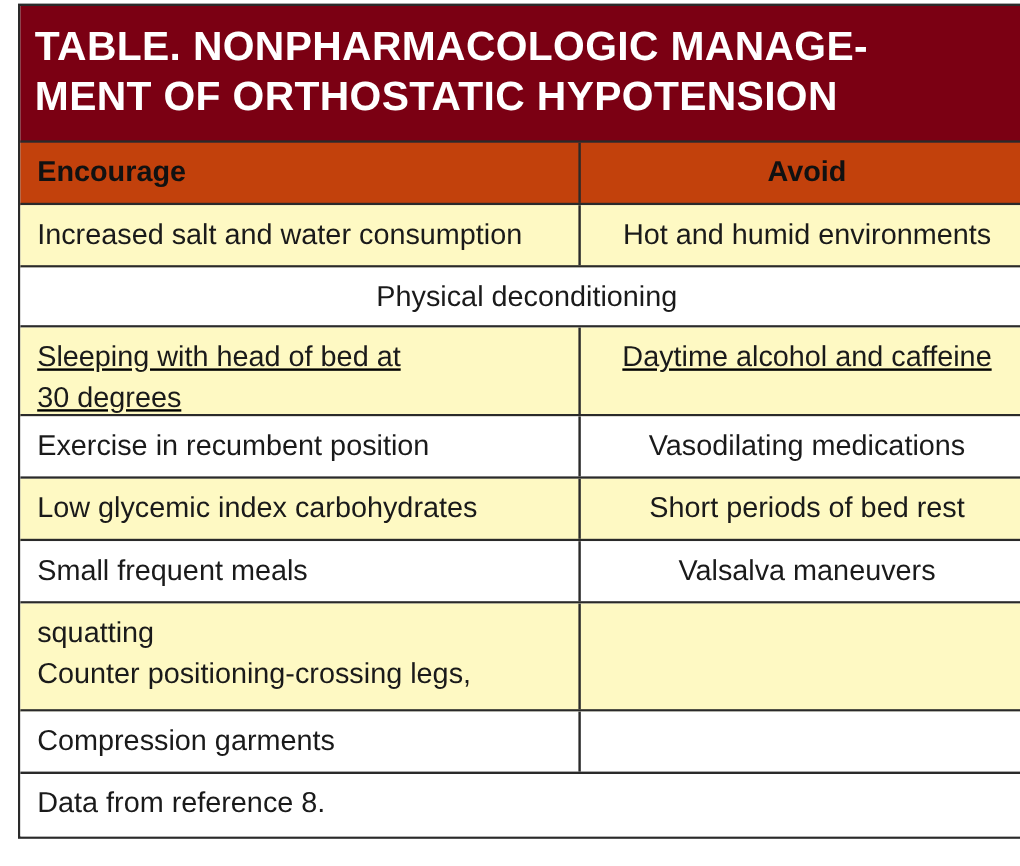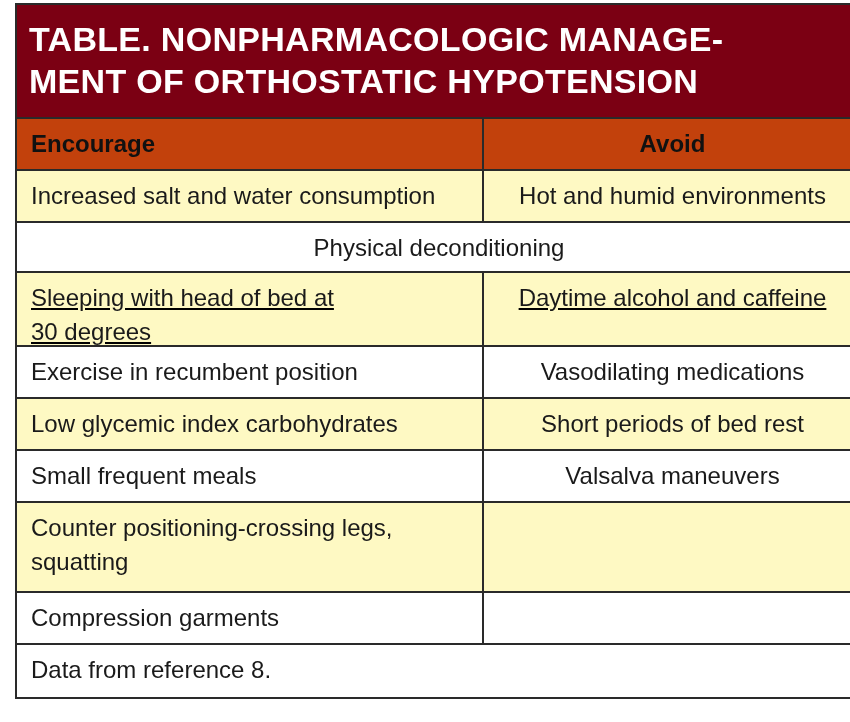--- a/index.html
+++ b/index.html
@@ -74,22 +74,22 @@
     <div class="cell c2">Short periods of bed rest</div>
   </div>
 
   <div class="row plain h52">
     <div class="cell c1">Small frequent meals</div>
     <div class="cell c2">Valsalva maneuvers</div>
   </div>
 
   <div class="row shaded h90">
     <div class="cell c1">
+      <div>squatting</div>
       <div>Counter positioning-crossing legs,</div>
-      <div>squatting</div>
     </div>
     <div class="cell c2"></div>
   </div>
 
   <div class="row plain h52">
     <div class="cell c1">Compression garments</div>
     <div class="cell c2"></div>
   </div>
 
   <div class="row plain h52 footer">

